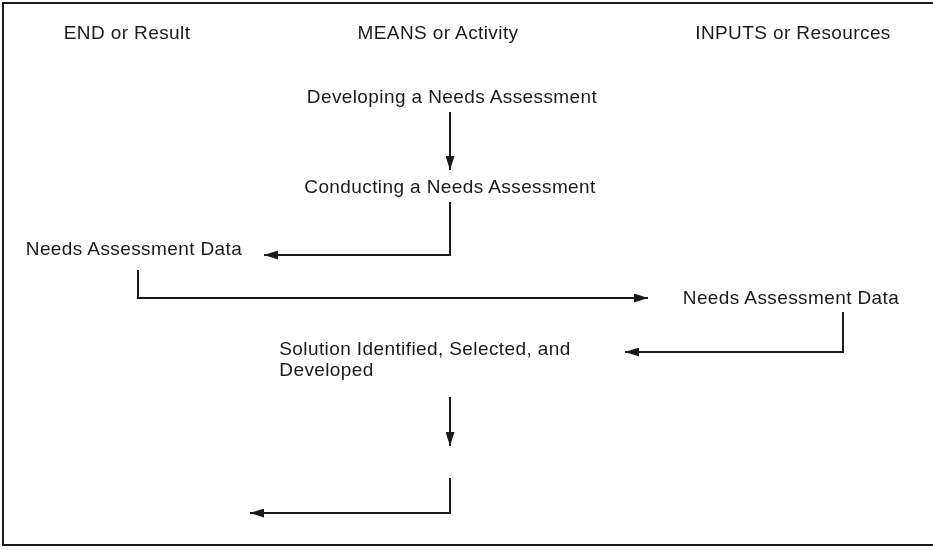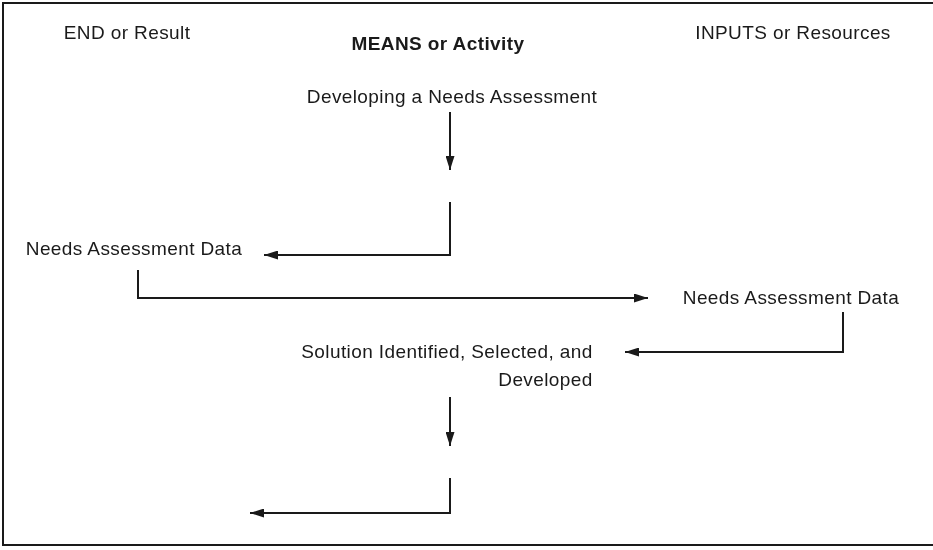--- a/index.html
+++ b/index.html
@@ -29,31 +29,31 @@
     position: absolute;
     transform: translateX(-50%);
     white-space: nowrap;
     font-size: 19px;
     line-height: 23px;
     letter-spacing: 0.4px;
     color: var(--ink);
   }
   .hdr { font-size: 19px; }
   .lbl-header-end      { left: 127px; top: 21px; }
-  .lbl-header-means    { left: 438px; top: 32px; font-weight: bold; }
+  .lbl-header-means    { left: 438px; top: 21px; }
   .lbl-header-inputs   { left: 793px; top: 21px; }
   .lbl-developing      { left: 452px; top: 85px; }
   .lbl-conducting      { left: 450px; top: 175px; }
   .lbl-nad-left        { left: 134px; top: 237px; }
   .lbl-nad-right       { left: 791px; top: 286px; }
   .lbl-solution-identified {
-    left: 447px; top: 338px;
+    left: 425px; top: 338px;
     white-space: pre-line;
-    text-align: right;
-    line-height: 28px;
+    text-align: left;
+    line-height: 21px;
   }
   .lbl-solution-implemented { left: 450px; top: 453px; }
   .lbl-objective       { left: 132px; top: 496px; }
 </style>
 </head>
 <body>
 
 <div class="stage">
 
   <div class="frame"></div>
@@ -71,18 +71,19 @@
       <polyline points="843,312 843,352 625,352" fill="none" stroke="#1a1a1a" stroke-width="2" marker-end="url(#arrowhead)"></polyline>
       <polyline points="450,397 450,446" fill="none" stroke="#1a1a1a" stroke-width="2" marker-end="url(#arrowhead)"></polyline>
       <polyline points="450,478 450,513 250,513" fill="none" stroke="#1a1a1a" stroke-width="2" marker-end="url(#arrowhead)"></polyline>
     </svg>
 
   <div class="lbl hdr lbl-header-end">END or Result</div>
   <div class="lbl hdr lbl-header-means">MEANS or Activity</div>
   <div class="lbl hdr lbl-header-inputs">INPUTS or Resources</div>
 
   <div class="lbl lbl-developing">Developing a Needs Assessment</div>
+  <div class="lbl lbl-conducting">Conducting a Needs Assessment</div>
   <div class="lbl lbl-nad-left">Needs Assessment Data</div>
   <div class="lbl lbl-nad-right">Needs Assessment Data</div>
   <div class="lbl lbl-solution-identified">Solution Identified, Selected, and
 Developed</div>
 
 </div>
 
 </body></html>

